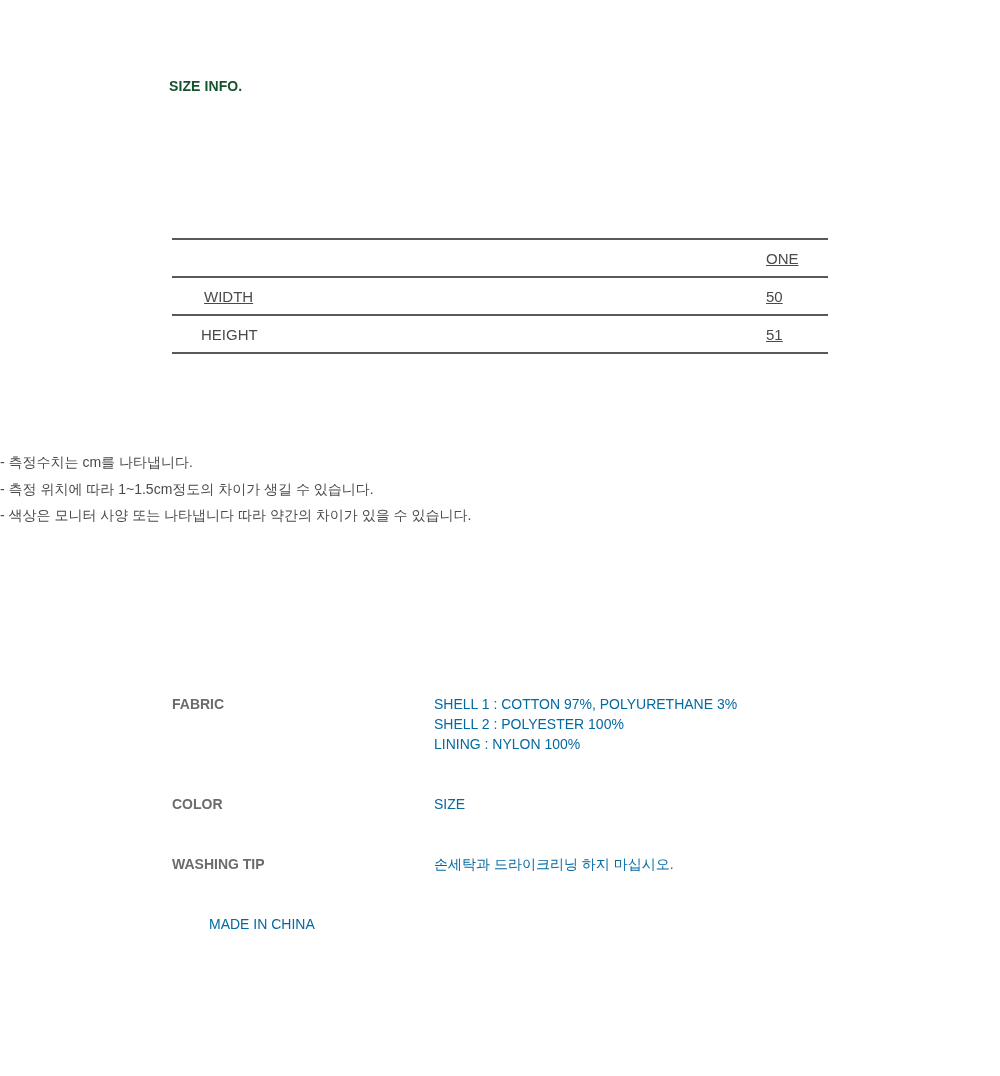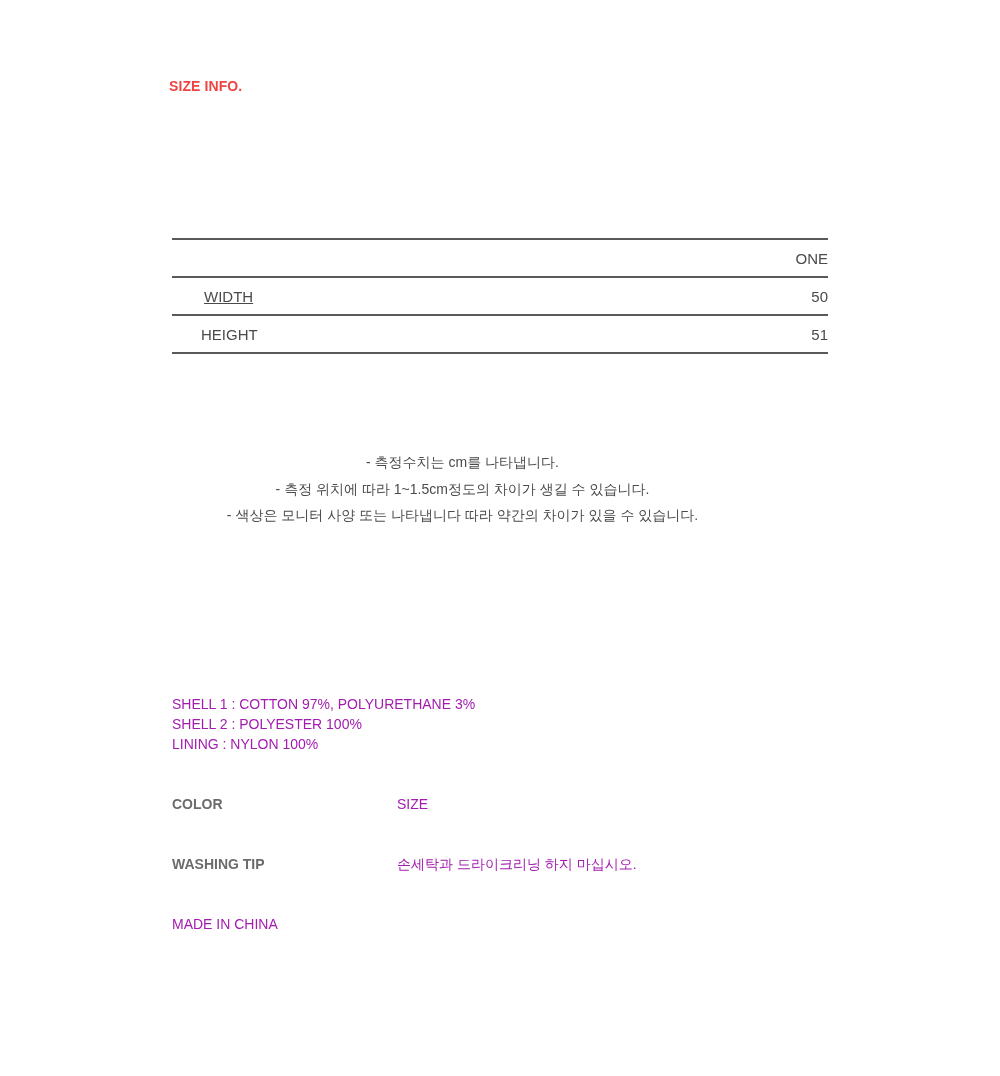--- a/index.html
+++ b/index.html
@@ -1,32 +1,32 @@
 <!DOCTYPE html>
 <html><head>
 <meta charset="utf-8">
 <style>
   html, body { margin: 0; padding: 0; background: #ffffff; }
   body { width: 1000px; height: 1076px; position: relative; overflow: hidden;
          font-family: "Liberation Sans", "DejaVu Sans", sans-serif; color: #4a4a4a; }
   .size-title { position: absolute; left: 169px; top: 78px; font-size: 14px; font-weight: bold;
-                color: #ef4444; letter-spacing: 0.1px; }
+                color: #14532d; letter-spacing: 0.1px; }
   .size-table { position: absolute; left: 172px; top: 238px; width: 656px; border-collapse: collapse; }
   .size-table tr { height: 38px; border-top: 2px solid #5a5a5a; }
   .size-table tr:last-child { border-bottom: 2px solid #5a5a5a; }
   .size-table td { font-size: 15px; color: #4a4a4a; padding: 0; vertical-align: middle; }
   .size-table td.label { padding-left: 29px; }
   .size-table td.label.first { padding-left: 32px; text-decoration: underline; }
-  .size-table td.val { width: 62px; text-align: right; }
-  .notes { position: absolute; left: 0; width: 925px; top: 449px; text-align: center;
+  .size-table td.val { width: 62px; text-align: left; text-decoration: underline; }
+  .notes { position: absolute; left: 0; width: 925px; top: 449px; 
            font-size: 14px; color: #4a4a4a; line-height: 26.5px; }
   .info { position: absolute; left: 172px; top: 694px; width: 656px; }
   .info-row { display: flex; margin-bottom: 40px; }
   .info-row .k { width: 225px; font-size: 14px; font-weight: bold; color: #6b6b6b; line-height: 20px; }
-  .info-row .v { font-size: 14px; color: #a21caf; line-height: 20px; }
+  .info-row .v { font-size: 14px; color: #0369a1; line-height: 20px; margin-left: 37px; }
   .info-row.fabric { margin-bottom: 40px; }
 </style>
 </head>
 <body>
 
 <div class="size-title">SIZE INFO.</div>
 
 <table class="size-table">
   <tbody>
       <tr>
@@ -45,20 +45,21 @@
   </table>
 
 <div class="notes">
   <div>- 측정수치는 cm를 나타냅니다.</div>
   <div>- 측정 위치에 따라 1~1.5cm정도의 차이가 생길 수 있습니다.</div>
   <div>- 색상은 모니터 사양 또는 나타냅니다 따라 약간의 차이가 있을 수 있습니다.</div>
 </div>
 
 <div class="info">
   <div class="info-row fabric">
+    <div class="k">FABRIC</div>
     <div class="v">
       <div>SHELL 1 : COTTON 97%, POLYURETHANE 3%</div>
       <div>SHELL 2 : POLYESTER 100%</div>
       <div>LINING : NYLON 100%</div>
     </div>
   </div>
   <div class="info-row">
     <div class="k">COLOR</div>
     <div class="v">SIZE</div>
   </div>

